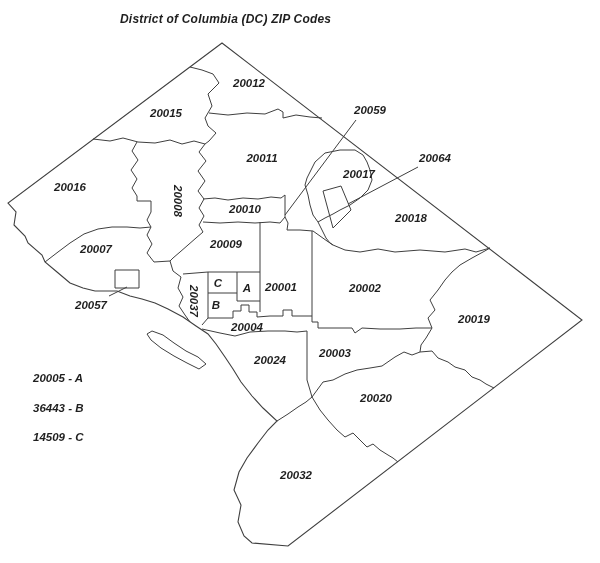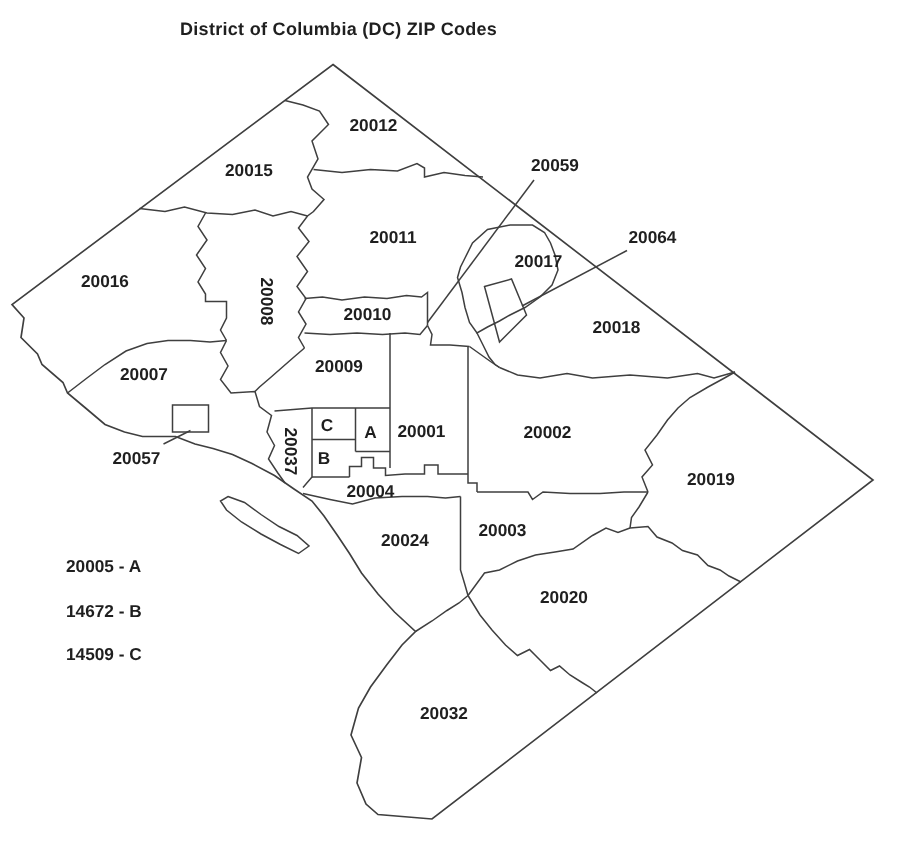--- a/index.html
+++ b/index.html
@@ -1,25 +1,26 @@
 <!DOCTYPE html>
 <html><head>
 <meta charset="utf-8">
 <style>
   html,body{margin:0;padding:0;background:#ffffff;}
   .page{
     position:relative;width:600px;height:563px;background:#ffffff;overflow:hidden;
     font-family:"Liberation Sans", sans-serif;
+    font-style:italic;
   }
   .map-title{
     position:absolute;left:120px;top:12px;
     font-size:12px;font-weight:bold;color:#1f1f1f;letter-spacing:0.2px;
     white-space:nowrap;
   }
-  .legend{position:absolute;left:44px;top:372px;}
+  .legend{position:absolute;left:33px;top:372px;}
   .legend-item{
     font-size:11.5px;font-weight:bold;color:#1f1f1f;white-space:nowrap;
     margin-bottom:17.5px;
   }
   svg.map-canvas{position:absolute;left:0;top:0;}
   .map-label{
     font-family:"Liberation Sans", sans-serif;
     font-size:11.5px;font-weight:bold;fill:#1f1f1f;
   }
 </style>
@@ -91,16 +92,16 @@
       <text x="335" y="357" text-anchor="middle" fill="#1f1f1f" class="map-label" transform="">20003</text>
       <text x="376" y="402" text-anchor="middle" fill="#1f1f1f" class="map-label" transform="">20020</text>
       <text x="296" y="479" text-anchor="middle" fill="#1f1f1f" class="map-label" transform="">20032</text>
       <text x="247" y="292" text-anchor="middle" fill="#1f1f1f" class="map-label" transform="">A</text>
       <text x="216" y="309" text-anchor="middle" fill="#1f1f1f" class="map-label" transform="">B</text>
       <text x="218" y="287" text-anchor="middle" fill="#1f1f1f" class="map-label" transform="">C</text>
     </svg>
 
   <div class="legend">
     <div class="legend-item">20005 - A</div>
-    <div class="legend-item">14672 - B</div>
+    <div class="legend-item">36443 - B</div>
     <div class="legend-item">14509 - C</div>
   </div>
 </div>
 
 </body></html>

